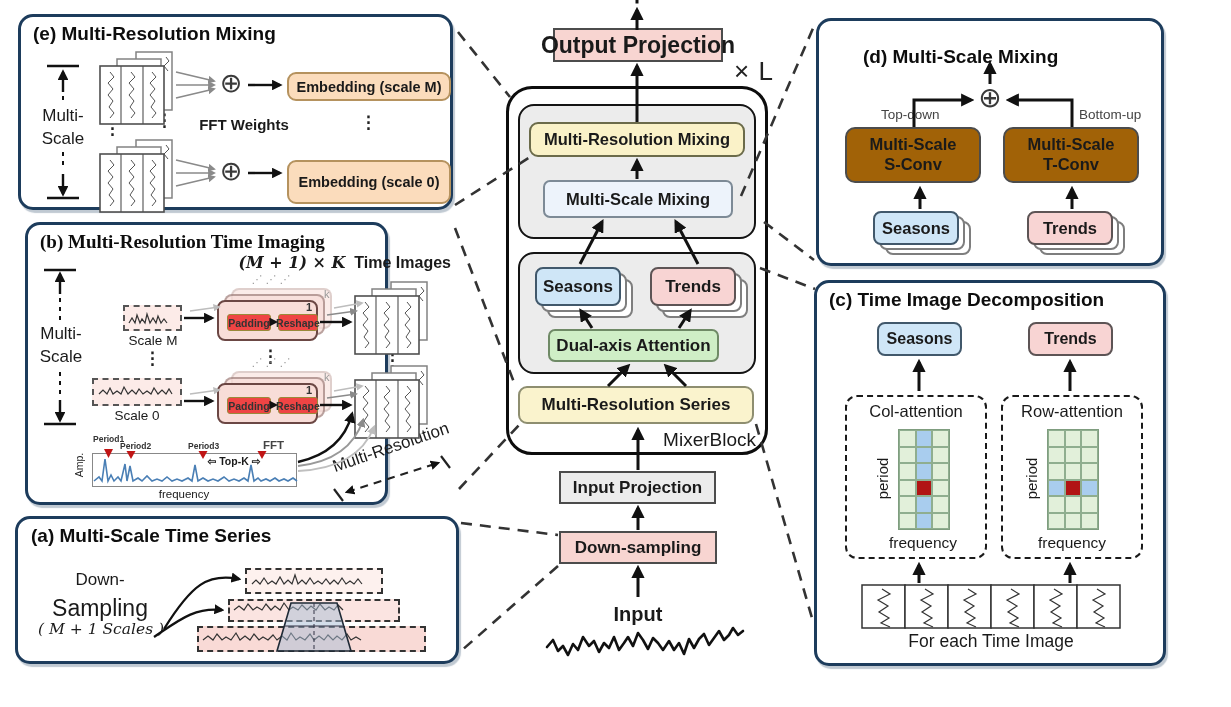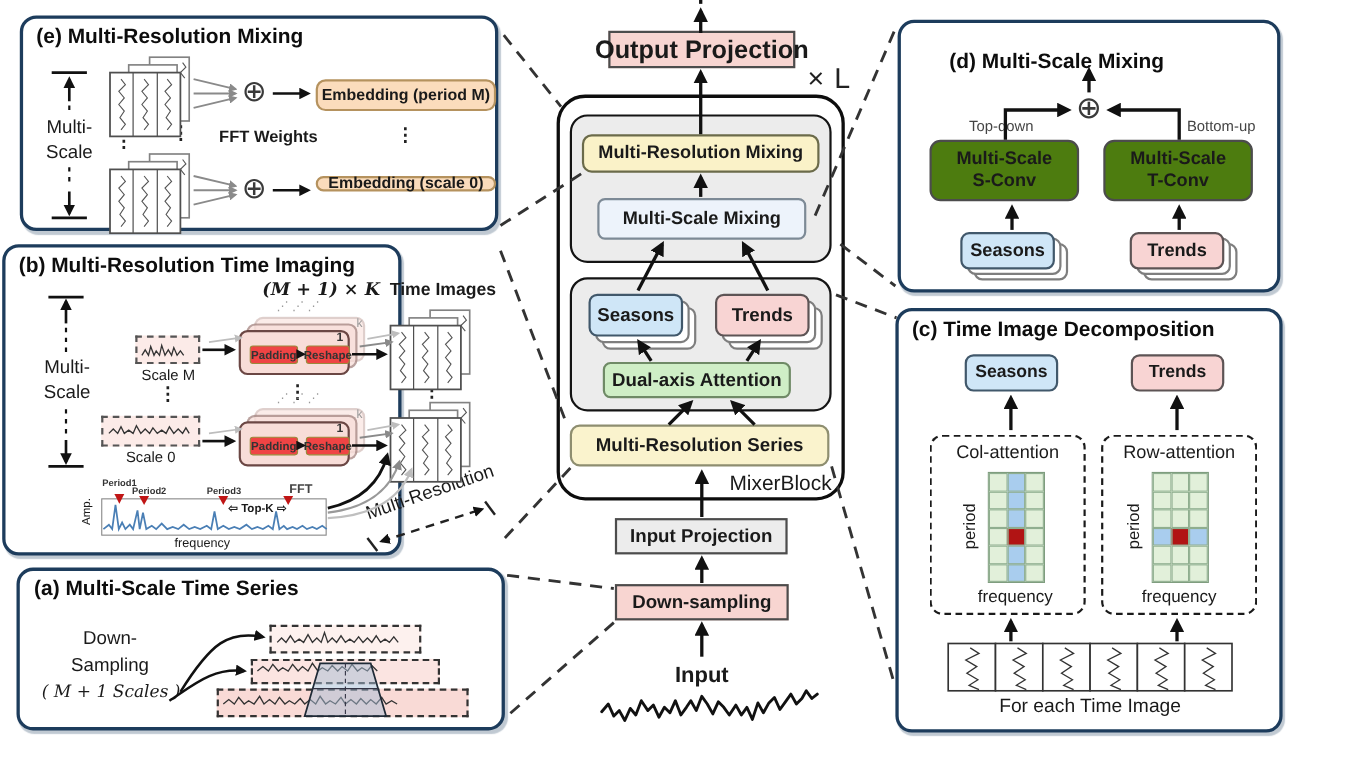--- a/index.html
+++ b/index.html
@@ -13,21 +13,21 @@
        font-weight:bold;color:#1a1a1a;white-space:nowrap;box-sizing:border-box;text-align:center;}
   .lbl{position:absolute;color:#1a1a1a;white-space:nowrap;box-sizing:border-box;}
   .yellow{background:#faf2c8;border:2px solid #6b6b4a;border-radius:9px;}
   .lyellow{background:#faf3cd;border:2px solid #8e8e70;border-radius:9px;}
   .lblue{background:#edf3fb;border:2px solid #7d8a96;border-radius:7px;}
   .blue{background:#cfe6f7;border:2px solid #41586b;border-radius:8px;}
   .pinkr{background:#f8d4d3;border:2px solid #5d5455;border-radius:8px;}
   .green{background:#cfeec6;border:2px solid #6f8a66;border-radius:7px;}
   .grayf{background:#ececec;border:2px solid #4c4c4c;}
   .pinkf{background:#f8d5d1;border:2px solid #4c4c4c;}
-  .convbox{background:#4d7c0f;border:2px solid #4c4c4c;border-radius:10px;line-height:1.2;}
+  .convbox{background:#a16207;border:2px solid #4c4c4c;border-radius:10px;line-height:1.2;}
   .peach{background:#fbdcbc;border:2px solid #b5925e;border-radius:9px;}
   .inner{position:absolute;background:#ececec;border:2.5px solid #141414;border-radius:16px;box-sizing:border-box;}
   .mixer{position:absolute;background:#fff;border:3.5px solid #0d0d0d;border-radius:26px;box-sizing:border-box;}
   .ghost{position:absolute;background:#fff;border:2px solid #7e7e7e;border-radius:8px;box-sizing:border-box;}
   .dashedbox{position:absolute;border:2.5px dashed #1a1a1a;border-radius:12px;background:#fff;box-sizing:border-box;}
   .dashedpink{position:absolute;border:2px dashed #555;background:#fcebe8;box-sizing:border-box;}
   .oplus{position:absolute;color:#3a3a3a;text-align:center;line-height:1;}
   .vd{position:absolute;font-size:17px;font-weight:bold;color:#222;line-height:1;}
   .dd{position:absolute;font-size:11px;color:#999;text-align:center;line-height:1;}
   .math{font-family:"DejaVu Serif",serif;font-style:italic;font-weight:bold;}
@@ -60,24 +60,24 @@
     <span class="ptitle" style="left:12px;top:6px;">(e) Multi-Resolution Mixing</span>
   </div>
   <span class="lbl" style="left:36px;top:106px;width:54px;text-align:center;font-size:17px;">Multi-</span>
   <span class="lbl" style="left:36px;top:129px;width:54px;text-align:center;font-size:17px;">Scale</span>
   <span class="vd" style="left:104px;top:120px;">⋮</span>
   <span class="vd" style="left:156px;top:112px;">⋮</span>
   <span class="vd" style="left:360px;top:114px;">⋮</span>
   <span class="lbl" style="left:194px;top:116px;width:100px;text-align:center;font-size:15px;font-weight:600;">FFT Weights</span>
   <span class="oplus" style="left:217px;top:70px;width:28px;font-size:27px;">⊕</span>
   <span class="oplus" style="left:217px;top:158px;width:28px;font-size:27px;">⊕</span>
-  <div class="box peach" style="left:287px;top:72px;width:164px;height:29px;font-size:14.5px;">Embedding (period M)</div>
-  <div class="box peach" style="left:287px;top:160px;width:164px;height:14px;font-size:14.5px;">Embedding (scale 0)</div>
-
-  <div class="panel" style="left:2px;top:222px;width:363px;height:283px;">
+  <div class="box peach" style="left:287px;top:72px;width:164px;height:29px;font-size:14.5px;">Embedding (scale M)</div>
+  <div class="box peach" style="left:287px;top:160px;width:164px;height:44px;font-size:14.5px;">Embedding (scale 0)</div>
+
+  <div class="panel" style="left:25px;top:222px;width:363px;height:283px;font-family:Liberation Serif, serif;">
     <span class="ptitle" style="left:12px;top:6px;">(b) Multi-Resolution Time Imaging</span>
   </div>
   <div class="lbl" style="left:225px;top:253px;width:226px;text-align:right;font-size:16px;">
     <span class="math">(M + 1) × K</span>&nbsp;
     <span style="font-weight:bold;">Time Images</span>
   </div>
   <span class="lbl" style="left:34px;top:324px;width:54px;text-align:center;font-size:17px;">Multi-</span>
   <span class="lbl" style="left:34px;top:347px;width:54px;text-align:center;font-size:17px;">Scale</span>
 
   <div class="dashedpink" style="left:123px;top:305px;width:59px;height:26px;"></div>
@@ -119,21 +119,21 @@
     <span>Top-K</span>
     <span>⇨</span>
   </div>
   <span class="lbl" style="left:148px;top:488px;width:72px;text-align:center;font-size:11.5px;">frequency</span>
   <div class="lbl" style="left:330px;top:438px;width:120px;text-align:center;font-size:17px;transform:rotate(-19deg);">Multi-Resolution</div>
 
   <div class="panel" style="left:15px;top:516px;width:444px;height:148px;">
     <span class="ptitle" style="left:13px;top:6px;">(a) Multi-Scale Time Series</span>
   </div>
   <span class="lbl" style="left:60px;top:570px;width:80px;text-align:center;font-size:17px;">Down-</span>
-  <span class="lbl" style="left:52px;top:595px;width:96px;text-align:center;font-size:17px;">Sampling</span>
+  <span class="lbl" style="left:52px;top:595px;width:96px;text-align:center;font-size:23px;">Sampling</span>
   <span class="lbl math" style="left:38px;top:620px;width:126px;text-align:center;font-size:15.5px;font-weight:normal;">( M + 1 Scales )</span>
   <div class="abs" style="left:245px;top:568px;width:138px;height:26px;background:#fdf1ee;border:2px dashed #333;"></div>
   <div class="abs" style="left:228px;top:599px;width:172px;height:23px;background:#fbe4e1;border:2px dashed #333;"></div>
   <div class="abs" style="left:197px;top:626px;width:229px;height:26px;background:#f9dad6;border:2px dashed #333;"></div>
 
   <div class="box pinkf" style="left:553px;top:28px;width:170px;height:34px;font-size:23px;">Output Projection</div>
   <span class="lbl" style="left:734px;top:56px;font-size:26px;color:#222;letter-spacing:1px;">× L</span>
 
   <div class="mixer" style="left:506px;top:86px;width:262px;height:369px;"></div>
   <div class="inner" style="left:518px;top:104px;width:238px;height:135px;"></div>

